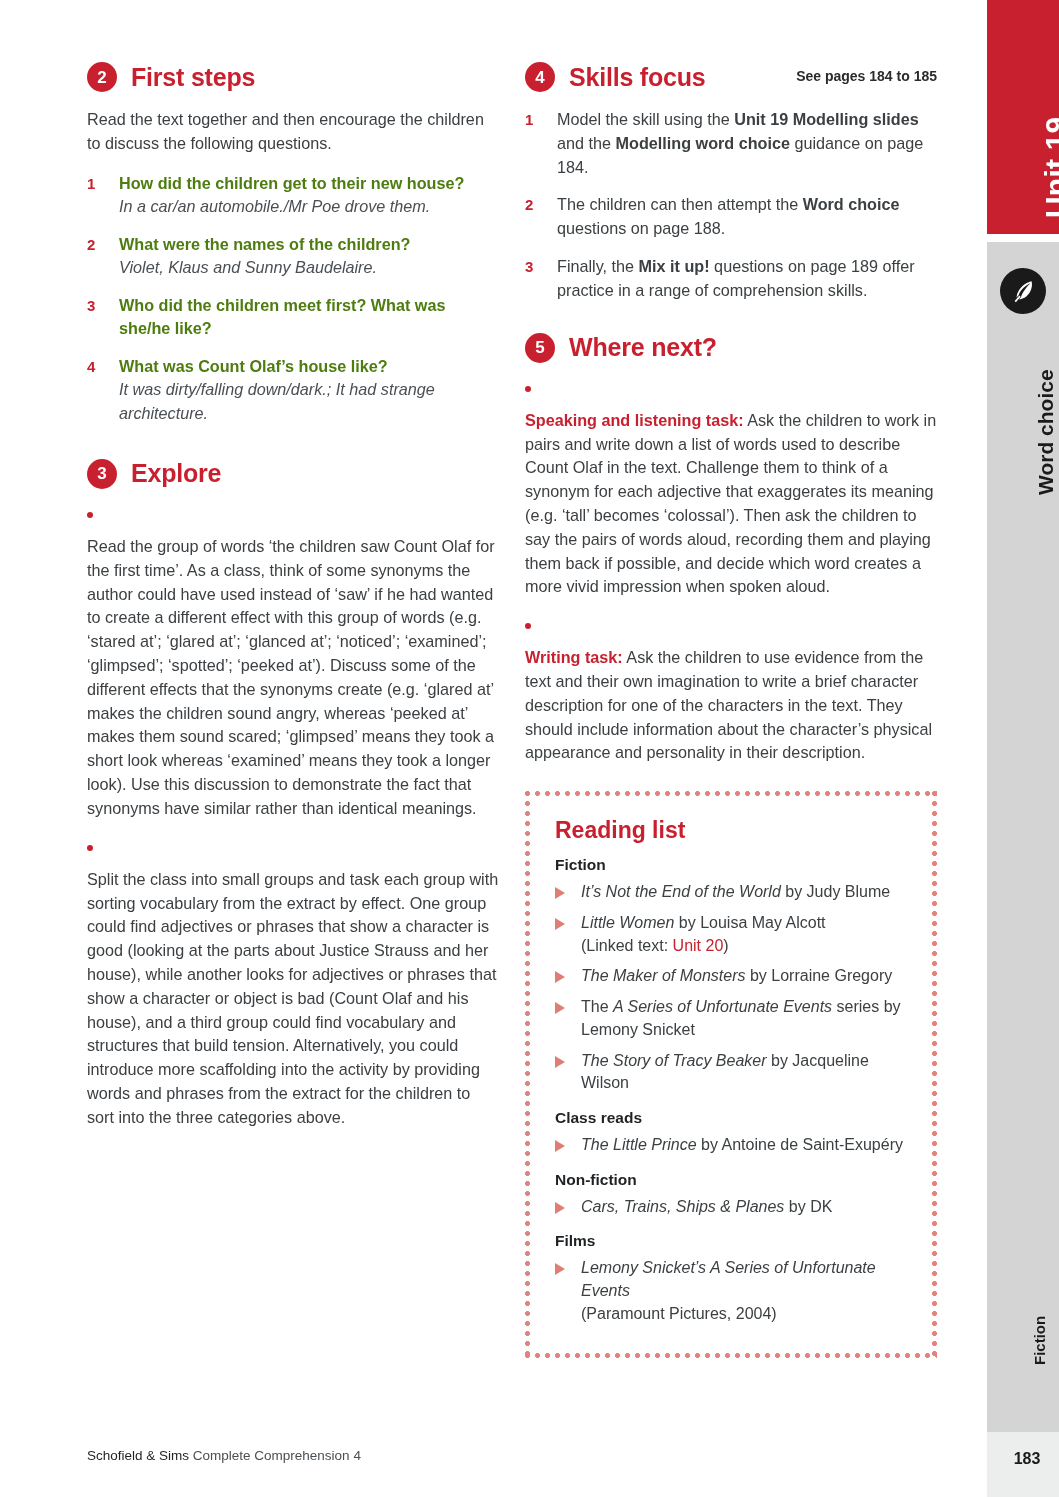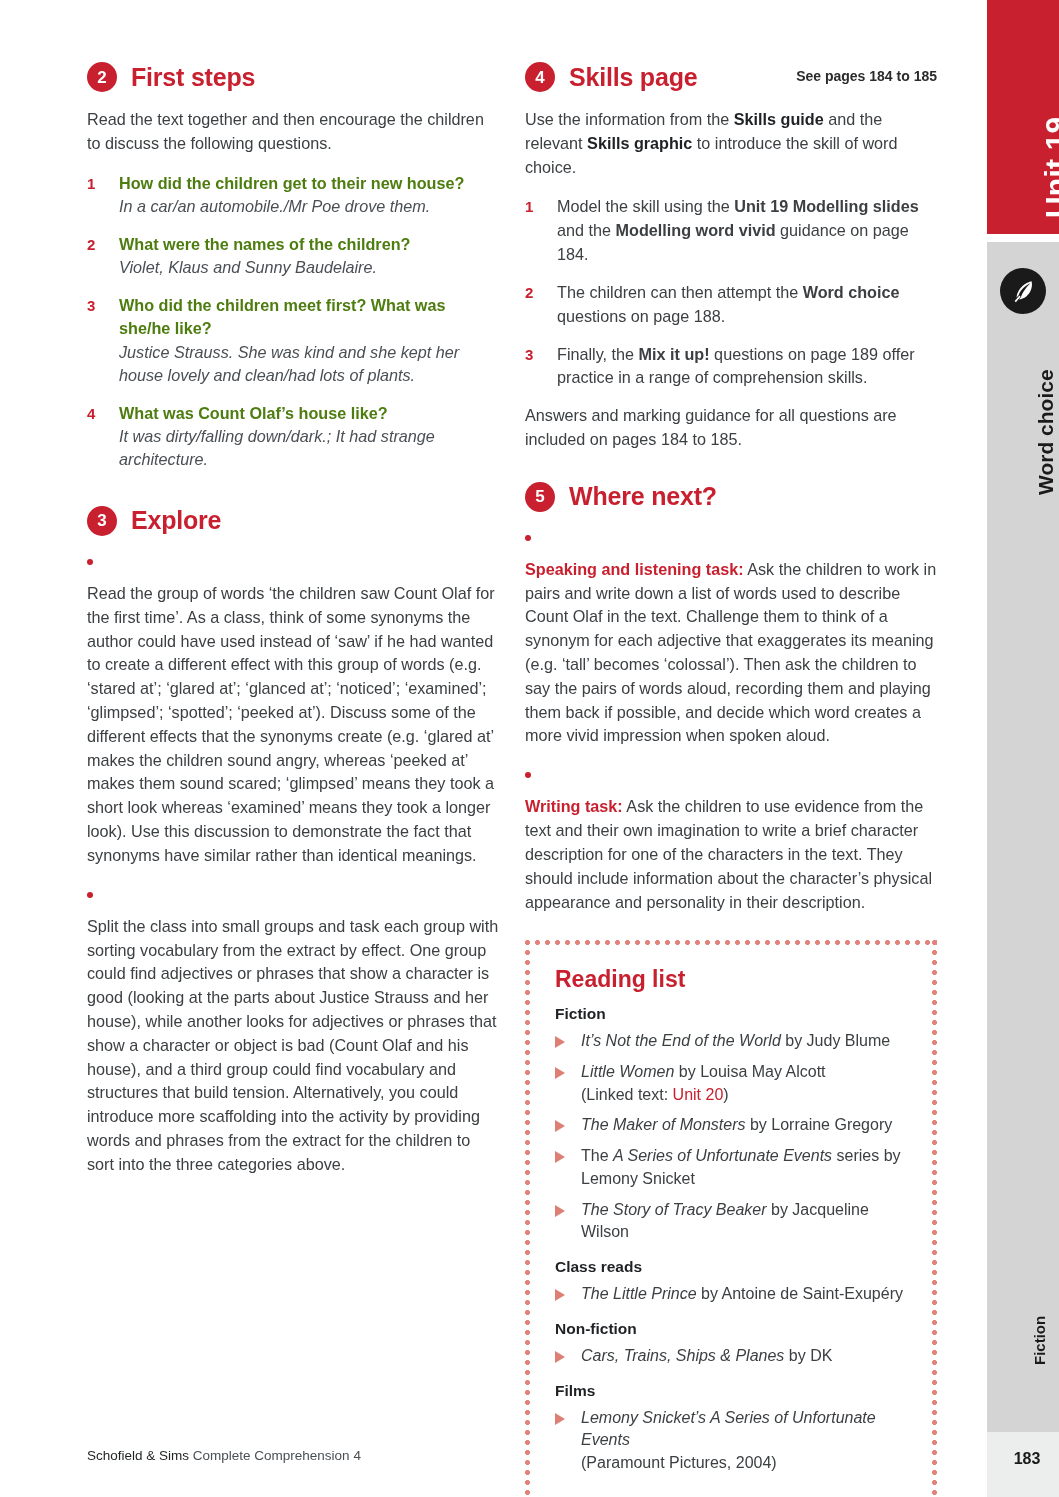--- a/index.html
+++ b/index.html
@@ -313,21 +313,20 @@
           <div class="qnum">2</div>
           <div class="qbody">
             <div class="qtext">What were the names of the children?</div>
             <div class="qanswer">Violet, Klaus and Sunny Baudelaire.</div>
           </div>
         </div>
         <div class="qitem">
           <div class="qnum">3</div>
           <div class="qbody">
             <div class="qtext">Who did the children meet first? What was she/he like?</div>
-            <div class="qanswer">Justice Strauss. She was kind and she kept her house lovely and clean/had lots of plants.</div>
           </div>
         </div>
         <div class="qitem">
           <div class="qnum">4</div>
           <div class="qbody">
             <div class="qtext">What was Count Olaf’s house like?</div>
             <div class="qanswer">It was dirty/falling down/dark.; It had strange architecture.</div>
           </div>
         </div>
       </div>
@@ -350,42 +349,40 @@
             </div>
           <div class="btext">Split the class into small groups and task each group with sorting vocabulary from the extract by effect. One group could find adjectives or phrases that show a character is good (looking at the parts about Justice Strauss and her house), while another looks for adjectives or phrases that show a character or object is bad (Count Olaf and his house), and a third group could find vocabulary and structures that build tension. Alternatively, you could introduce more scaffolding into the activity by providing words and phrases from the extract for the children to sort into the three categories above.</div>
         </div>
       </div>
     </div>
 
     <div class="col col-right">
 
       <div class="section-head">
         <div class="badge">4</div>
-        <div class="section-title">Skills page</div>
+        <div class="section-title">Skills focus</div>
         <div class="see-pages">See pages 184 to 185</div>
       </div>
 
-      <p class="body"><span>Use the information from the </span><b>Skills guide</b><span> and the relevant </span><b>Skills graphic</b><span> to introduce the skill of word choice.</span></p>
 
       <div>
         <div class="qitem">
           <div class="qnum">1</div>
-          <div class="qbody stext"><span>Model the skill using the </span><b>Unit 19 Modelling slides</b><span> and the </span><b>Modelling word vivid</b><span> guidance on page 184.</span></div>
+          <div class="qbody stext"><span>Model the skill using the </span><b>Unit 19 Modelling slides</b><span> and the </span><b>Modelling word choice</b><span> guidance on page 184.</span></div>
         </div>
         <div class="qitem">
           <div class="qnum">2</div>
           <div class="qbody stext"><span>The children can then attempt the </span><b>Word choice</b><span> questions on page 188.</span></div>
         </div>
         <div class="qitem">
           <div class="qnum">3</div>
           <div class="qbody stext"><span>Finally, the </span><b>Mix it up!</b><span> questions on page 189 offer practice in a range of comprehension skills.</span></div>
         </div>
       </div>
 
-      <p class="body" style="margin-top:4px;">Answers and marking guidance for all questions are included on pages 184 to 185.</p>
 
       <div class="section-head" style="margin-top:30px;">
         <div class="badge">5</div>
         <div class="section-title">Where next?</div>
       </div>
 
       <div>
         <div class="bitem">
           <div class="bdot">
               <span></span>

